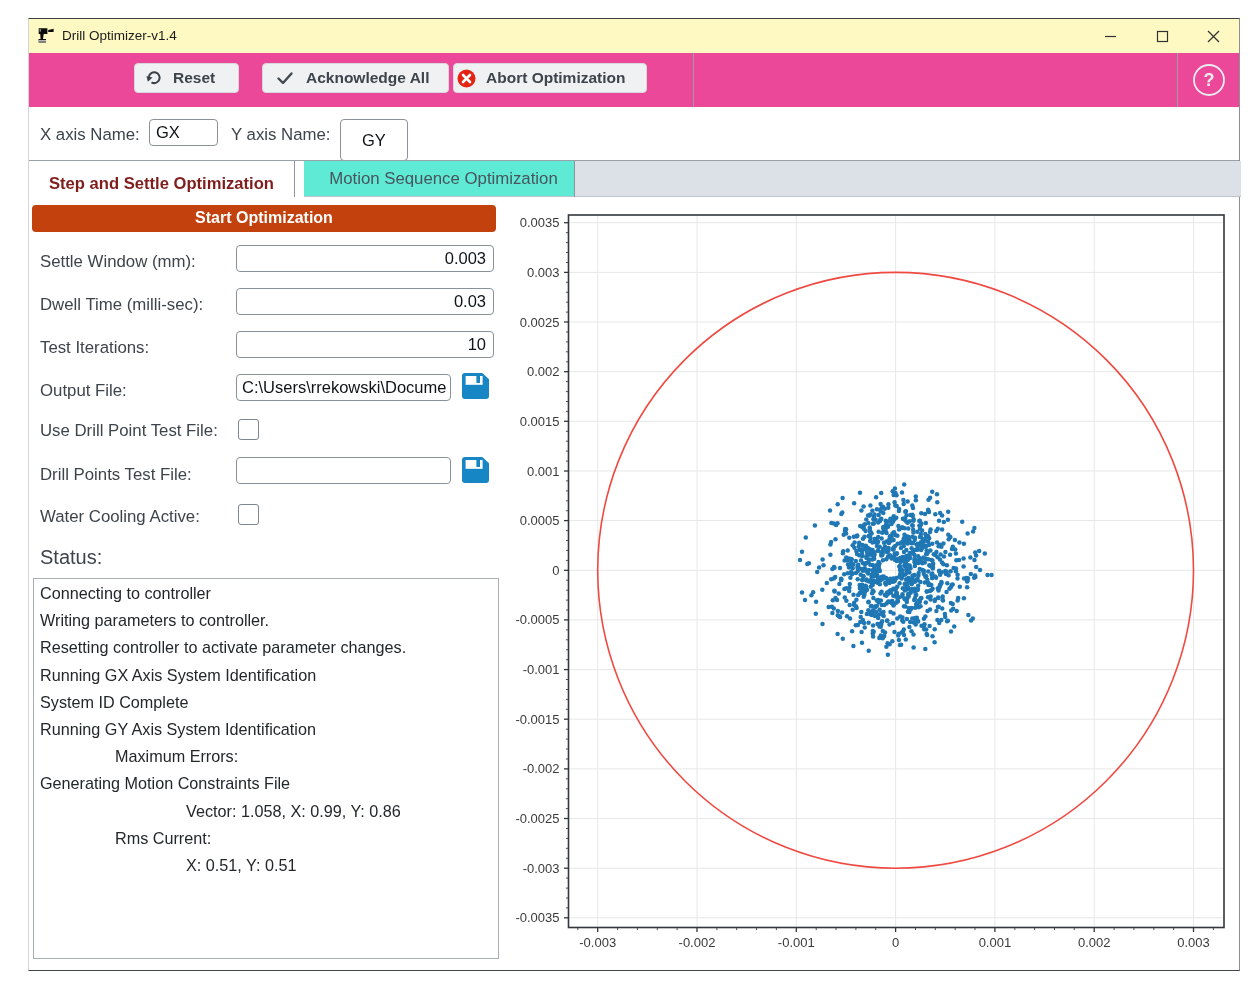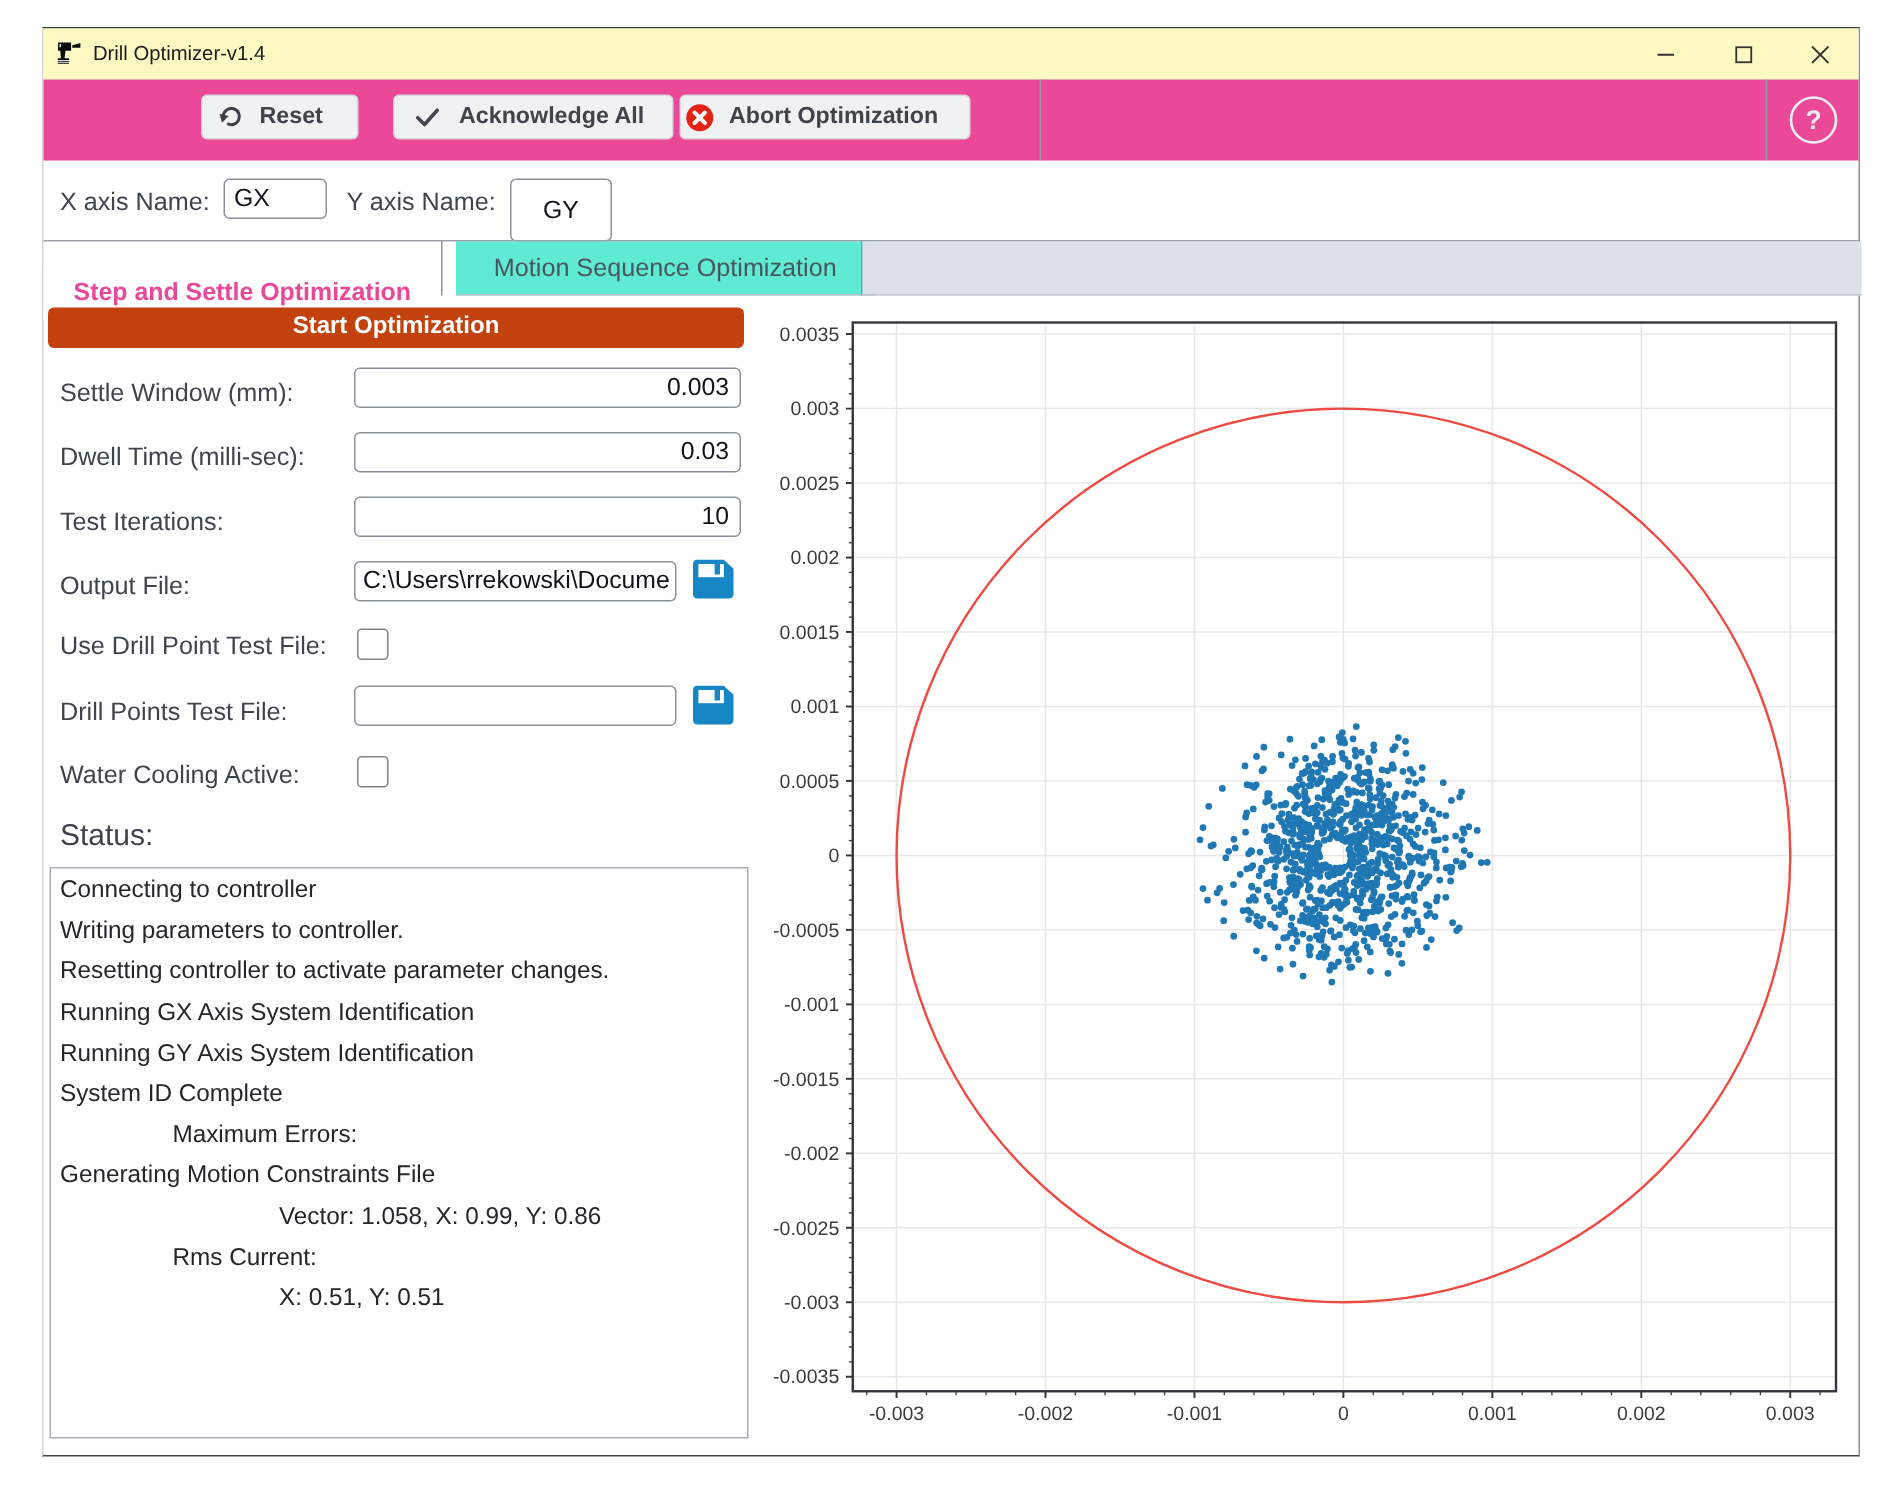--- a/index.html
+++ b/index.html
@@ -87,22 +87,22 @@
       <text x="17" y="23" text-anchor="middle" font-size="18" font-weight="700" fill="#e9edf0" font-family="Liberation Sans, sans-serif">?</text>
     </svg>
   </div>
 
   <div class="lbl" style="left:11px;top:106px">X axis Name:</div>
   <div class="inp" style="left:120px;top:100px;width:69px;height:27px;padding-left:6px">GX</div>
   <div class="lbl" style="left:202px;top:106px">Y axis Name:</div>
   <div class="inp" style="left:311px;top:100px;width:68px;height:42px;padding-left:21px">GY</div>
 
   <div id="tabbar">
-    <div class="abs" style="left:0;top:16px;width:265px;height:36px;background:#fff;
-         display:flex;align-items:center;justify-content:center;font-size:16.6px;font-weight:700;color:#ec4899">Step and Settle Optimization</div>
+    <div class="abs" style="left:0;top:5px;width:265px;height:36px;background:#fff;
+         display:flex;align-items:center;justify-content:center;font-size:16.6px;font-weight:700;color:#7f1d1d">Step and Settle Optimization</div>
     <div class="abs" style="left:265px;top:0;width:1px;height:36px;background:#8d949c"></div>
     <div class="abs" style="left:275px;top:0;width:279px;height:36px;background:#5eead4;border-bottom:1px solid #bdc3c9;
          display:flex;align-items:center;justify-content:center;font-size:16.8px;color:#49545e">Motion Sequence Optimization</div>
     <div class="abs" style="left:545px;top:0;width:1px;height:36px;background:#8d949c"></div>
     <div class="abs" style="left:546px;top:0;width:666px;height:36px;background:#dce1e7;border-bottom:1px solid #bdc3c9"></div>
   </div>
 
   <div class="abs" style="left:3px;top:186px;width:464px;height:26.5px;background:#c2410c;border-radius:4px;
        display:flex;align-items:center;justify-content:center;color:#fff;font-weight:700;font-size:16px">Start Optimization</div>
   <div class="lbl" style="left:11px;top:233px">Settle Window (mm):</div>
@@ -128,22 +128,22 @@
 <rect x="14.4" y="3" width="3.6" height="7" fill="#1786c5"></rect>
     </svg>
   <div class="lbl" style="left:11px;top:488px">Water Cooling Active:</div>
   <div class="cb" style="left:209px;top:485px"></div>
   <div class="lbl" style="left:11px;top:527px;font-size:20px">Status:</div>
   <div id="statusbox">
     <div style="padding-top:1px">Connecting to controller</div>
     <div>Writing parameters to controller.</div>
     <div>Resetting controller to activate parameter changes.</div>
     <div>Running GX Axis System Identification</div>
+    <div>System ID Complete</div>
     <div>Running GY Axis System Identification</div>
-    <div>System ID Complete</div>
     <div style="padding-left:81px">Maximum Errors:</div>
     <div>Generating Motion Constraints File</div>
     <div style="padding-left:152px">Vector: 1.058, X: 0.99, Y: 0.86</div>
     <div style="padding-left:81px">Rms Current:</div>
     <div style="padding-left:152px">X: 0.51, Y: 0.51</div>
   </div>
 </div>
 <svg style="position:absolute;left:500px;top:195px" width="760" height="776" viewBox="500 195 760 776">
     <g stroke="#e7e7e7" stroke-width="1">
       <line x1="568.5" y1="917.8" x2="1224.0" y2="917.8"></line>

